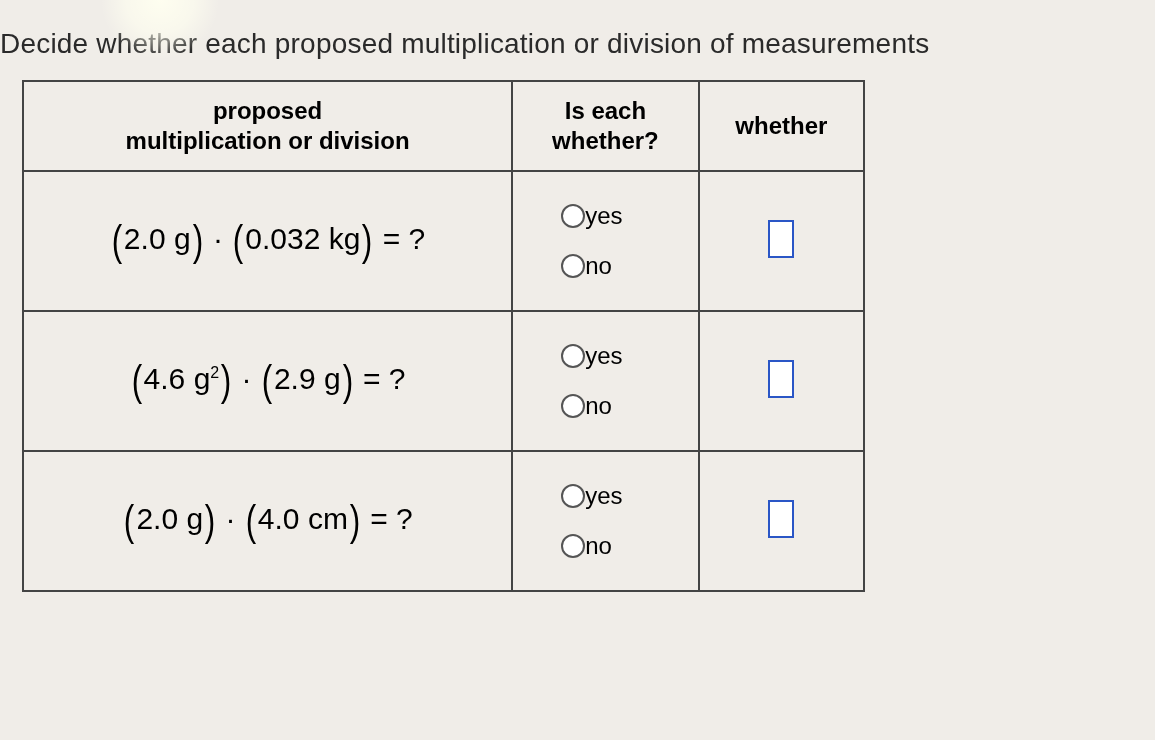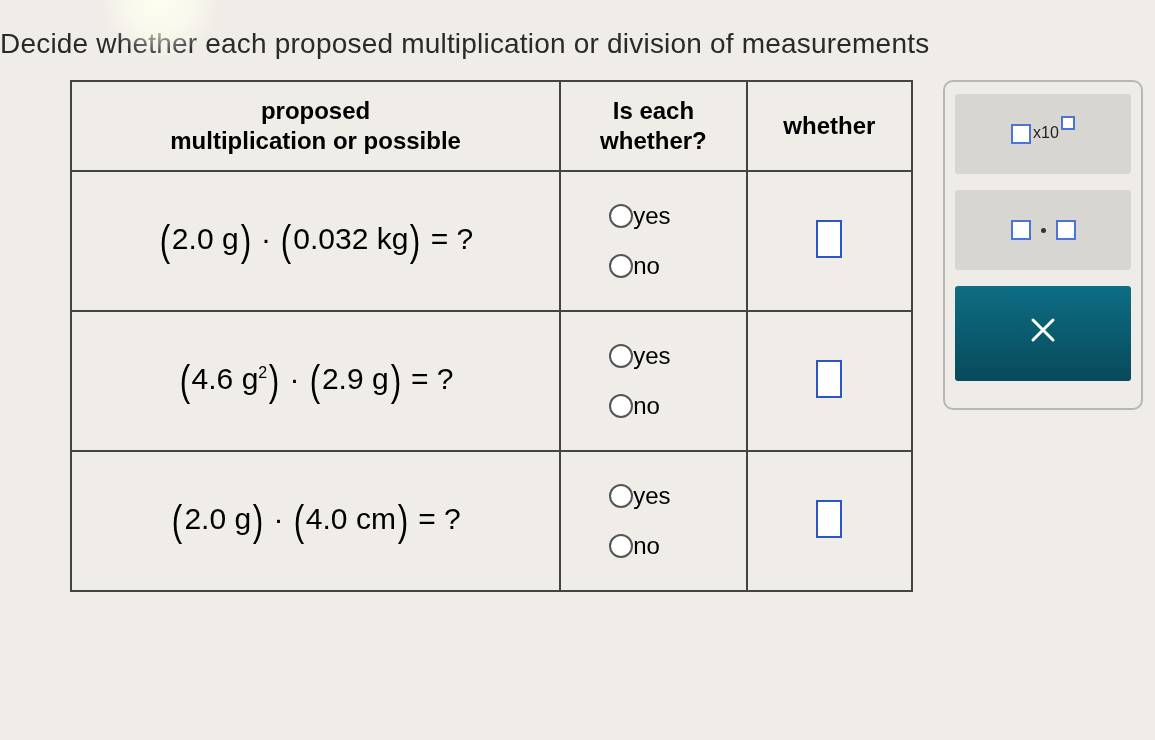--- a/index.html
+++ b/index.html
@@ -31,21 +31,20 @@
   }
   .main-row {
     display: flex;
     gap: 30px;
     padding: 0 0 0 22px;
   }
   table.problem {
     border-collapse: collapse;
     width: 843px;
     background: #fff0;
-    margin-left: 48px;
   }
   table.problem th, table.problem td {
     border: 2px solid #444;
     text-align: center;
     vertical-align: middle;
   }
   table.problem th {
     font-weight: bold;
     font-size: 24px;
     padding: 14px 10px;
@@ -156,21 +155,21 @@
 
 <div class="heading">Decide whether each proposed multiplication or division of measurements</div>
 
 <div class="main-row">
 
   <table class="problem">
     <thead>
       <tr>
         <th>
           <span>proposed</span><br>
-          <span>multiplication or possible</span>
+          <span>multiplication or division</span>
         </th>
         <th>
           <span>Is each</span><br>
           <span>whether?</span>
         </th>
         <th>whether</th>
       </tr>
     </thead>
     <tbody>
 
@@ -239,37 +238,14 @@
           </div>
         </td>
         <td>
           <span class="result-box"></span>
         </td>
       </tr>
 
     </tbody>
   </table>
 
-  <div class="panel">
-    <div class="tool-btn">
-      <span class="x10-wrap">
-        <span class="square-ph"></span>
-        <span class="x10-label">x10</span>
-        <span class="square-ph sm"></span>
-      </span>
-    </div>
-    <div class="tool-btn">
-      <span class="dot-wrap">
-        <span class="square-ph"></span>
-        <span class="mid-dot"></span>
-        <span class="square-ph"></span>
-      </span>
-    </div>
-    <div class="close-btn">
-      <span class="close-x">
-        <svg viewBox="0 0 24 24">
-            <path d="M4 4 L20 20 M20 4 L4 20" stroke="#fff" stroke-width="2.4" stroke-linecap="round" fill="none"></path>
-          </svg>
-      </span>
-    </div>
-  </div>
 
 </div>
 
 </body></html>

